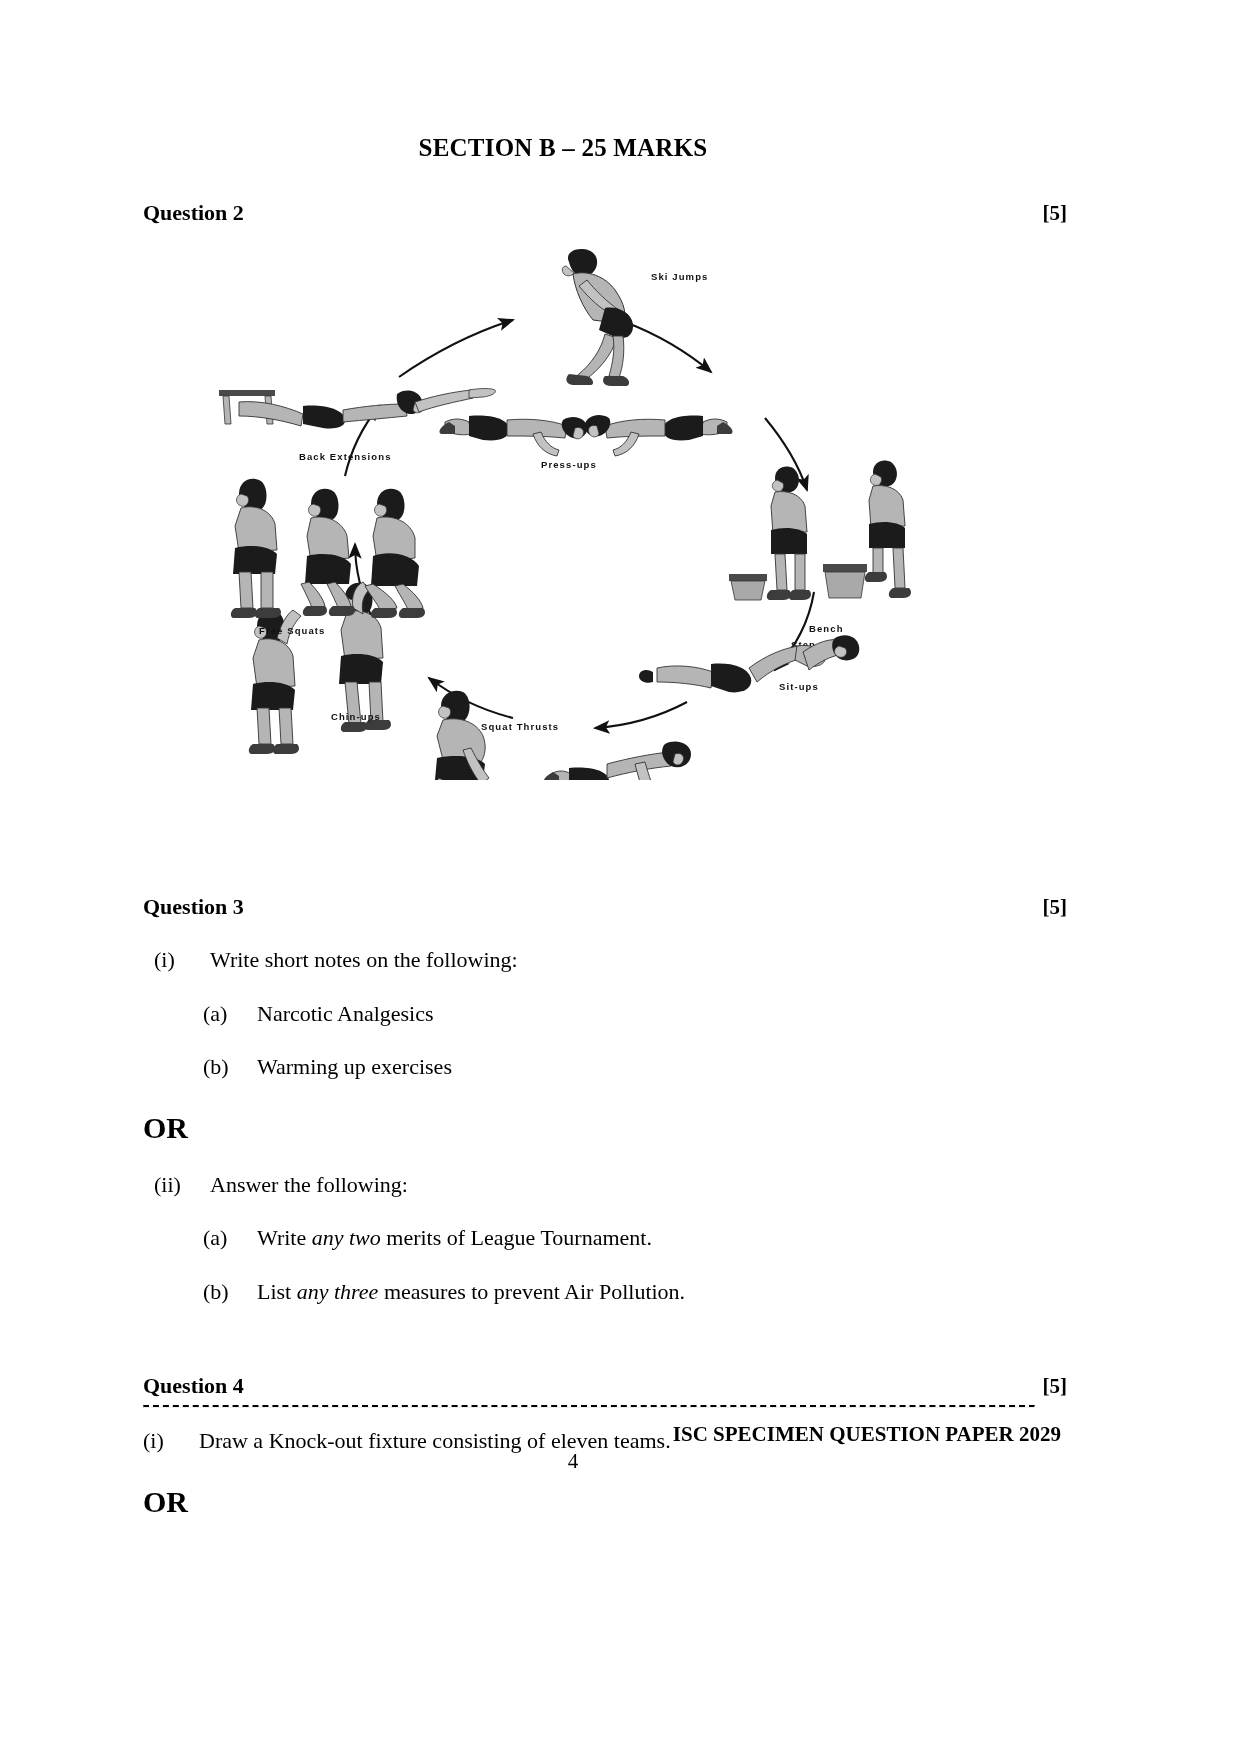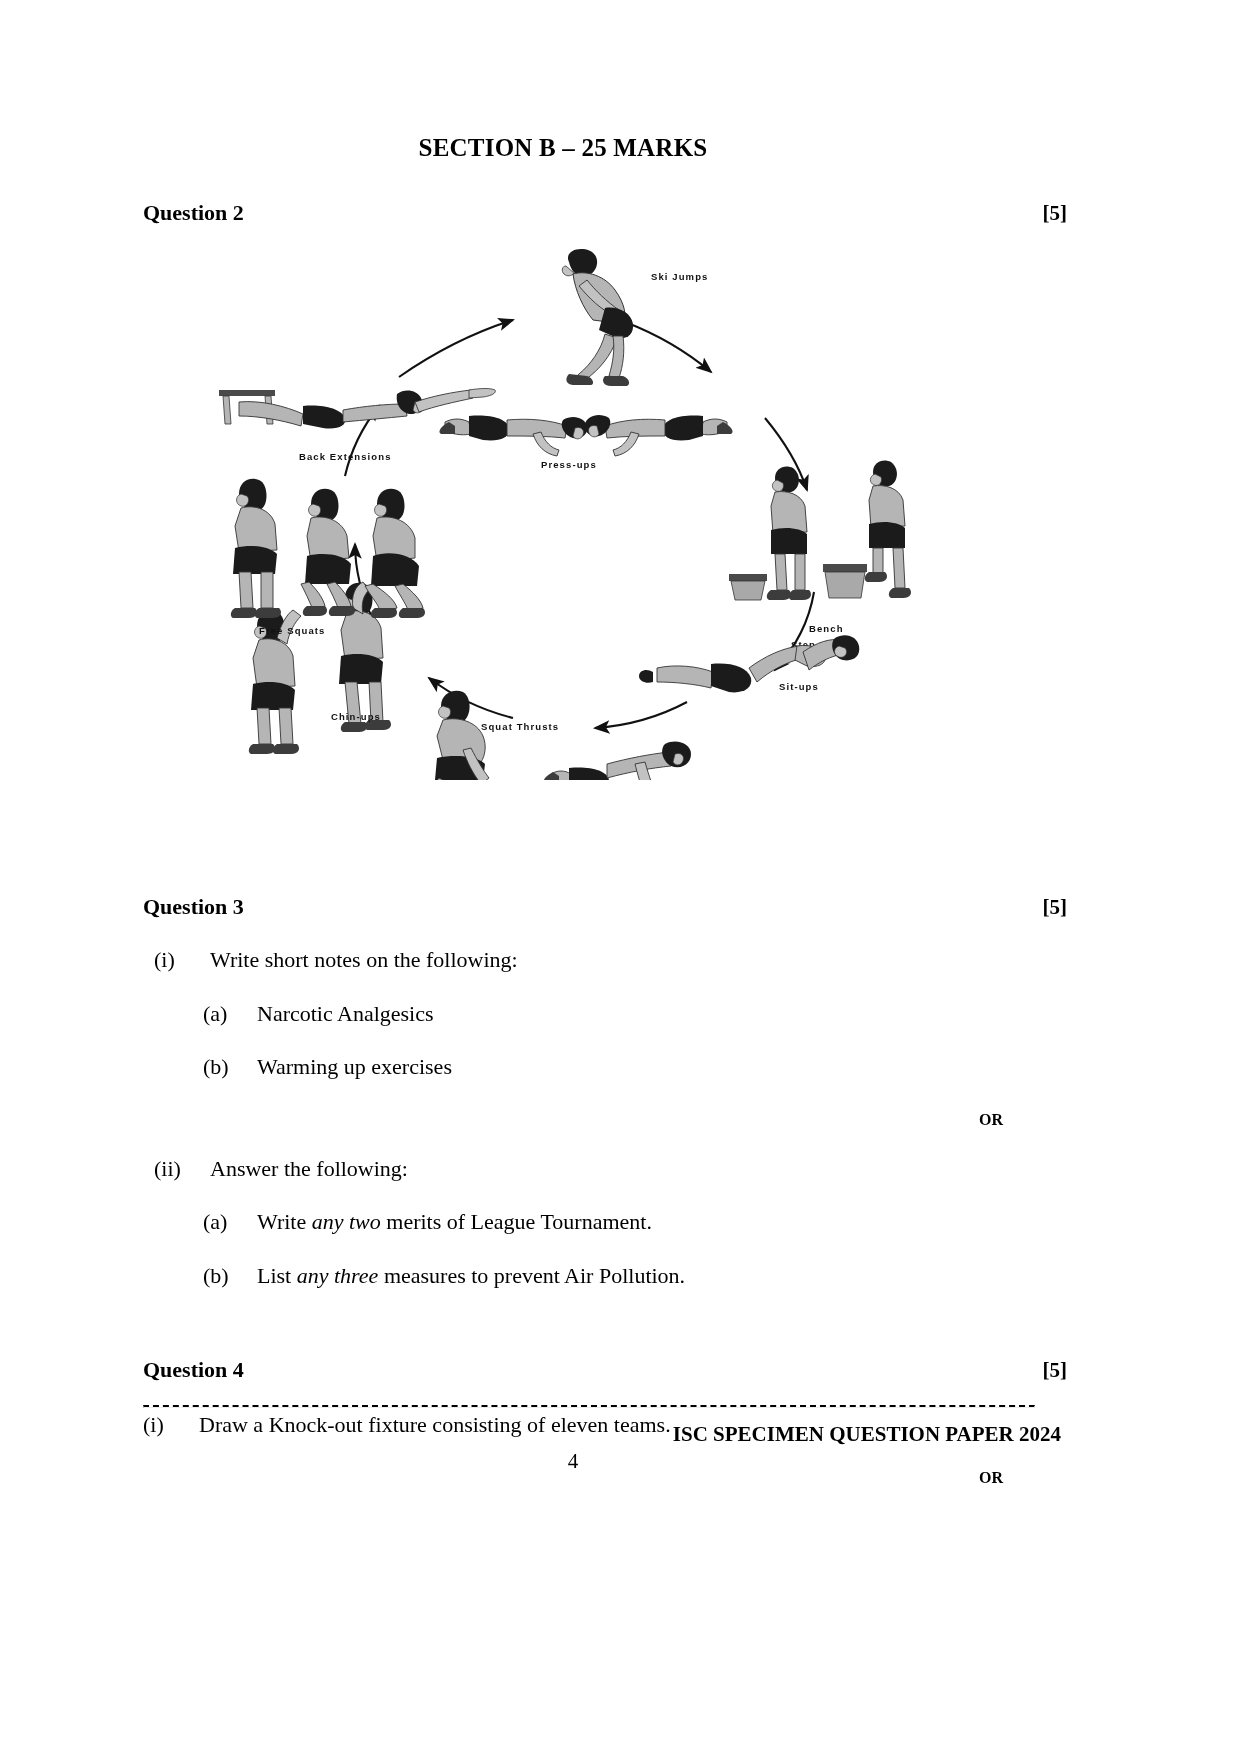--- a/index.html
+++ b/index.html
@@ -68,23 +68,23 @@
   .lvl1 { padding-left: 11px; }
   .lvl2 { padding-left: 60px; }
   .marker {
     flex: 0 0 auto;
     width: 56px;
   }
   .marker.w2 { width: 54px; }
   .body-txt { flex: 1 1 auto; }
 
   .or-line {
-    text-align: right;
-    font-weight: bold;
-    font-size: 16px;
+    text-align: left;
+    font-weight: bold;
+    font-size: 30px;
     margin-top: 30px;
     padding-right: 60px;
   }
 
   
   .figure-wrap {
     margin-top: 14px;
     display: flex;
     justify-content: center;
     padding-right: 40px;
@@ -421,18 +421,18 @@
       <span class="marker">(i)</span>
       <span class="body-txt">Draw a Knock-out fixture consisting of eleven teams.</span>
     </div>
 
     <div class="or-line">OR</div>
 
   </div>
 
   <div class="footer">
     <hr class="dash-rule">
-    <div class="footer-title">ISC SPECIMEN QUESTION PAPER 2024</div>
+    <div class="footer-title">ISC SPECIMEN QUESTION PAPER 2029</div>
     <div class="page-num">4</div>
     <div class="footer-spacer"></div>
   </div>
 
 </div>
 
 </body></html>

